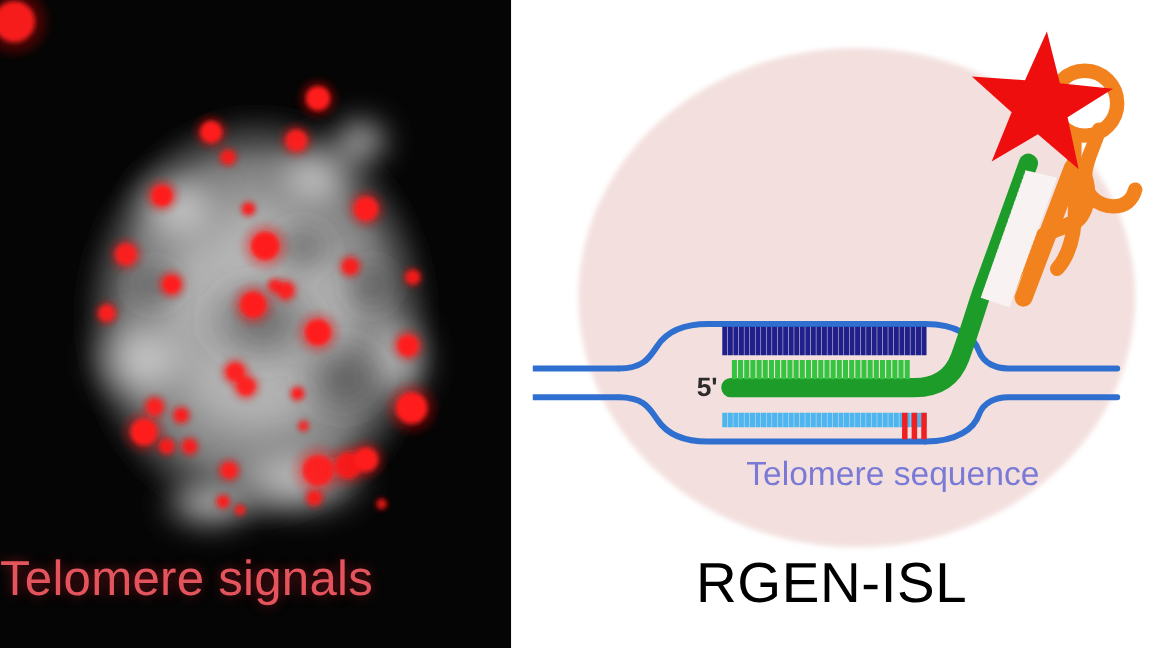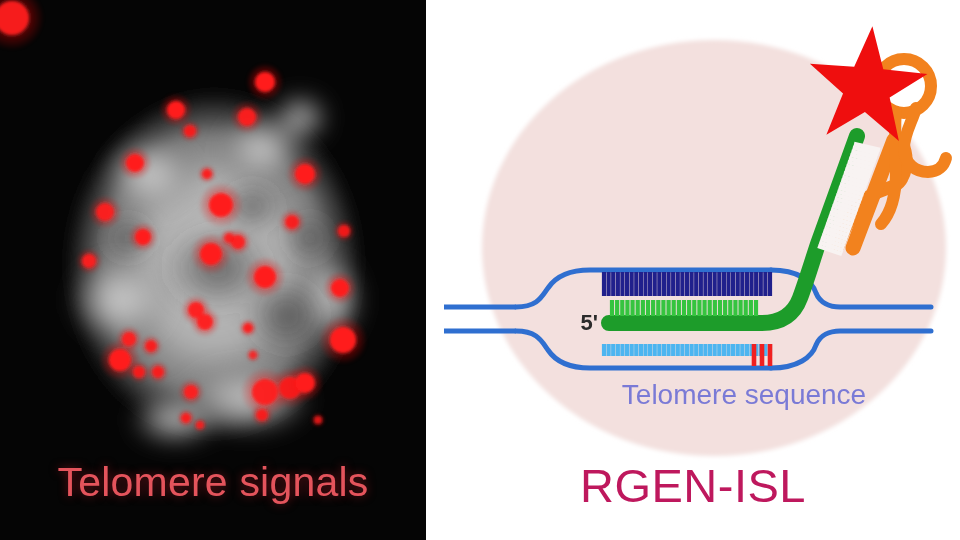--- a/index.html
+++ b/index.html
@@ -5,30 +5,30 @@
   html,body{margin:0;padding:0;background:#ffffff;}
   body{width:960px;height:540px;overflow:hidden;
        font-family:"Liberation Sans","DejaVu Sans",sans-serif;}
   #stage{position:relative;width:960px;height:540px;background:#ffffff;overflow:hidden;}
 
   
   #left-panel{position:absolute;left:0;top:0;width:426px;height:540px;
               background:#050505;overflow:hidden;}
   #micro-svg{position:absolute;left:0;top:0;width:426px;height:540px;}
   #telomere-caption{position:absolute;left:0;top:462px;width:426px;
-      text-align:center;color:#e4545c;font-size:41px;letter-spacing:0.2px;
+      color:#e4545c;font-size:41px;letter-spacing:0.2px;
       font-family:"Liberation Sans","DejaVu Sans",sans-serif;
       text-shadow:0 0 10px rgba(200,30,40,.55);line-height:1;}
 
   
   #right-panel{position:absolute;left:426px;top:0;width:534px;height:540px;
                background:#ffffff;overflow:hidden;}
   #diagram-svg{position:absolute;left:0;top:0;width:534px;height:470px;}
   #rgen-caption{position:absolute;left:0;top:462px;width:534px;text-align:center;
-      color:#be185d;font-size:47px;line-height:1;letter-spacing:0.5px;
+      color:#000000;font-size:47px;line-height:1;letter-spacing:0.5px;
       font-family:"Liberation Sans","DejaVu Sans",sans-serif;}
 </style>
 </head>
 <body>
 
 <div id="stage">
 
   <div id="left-panel">
     <svg id="micro-svg" viewBox="0 0 426 540" preserveAspectRatio="none">
       <defs>

